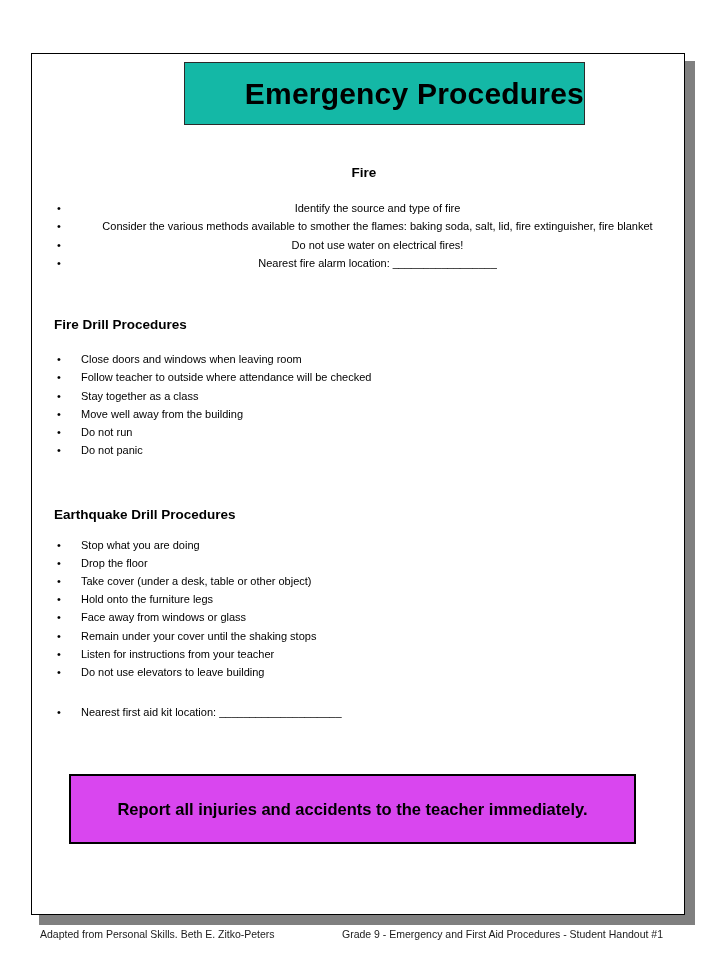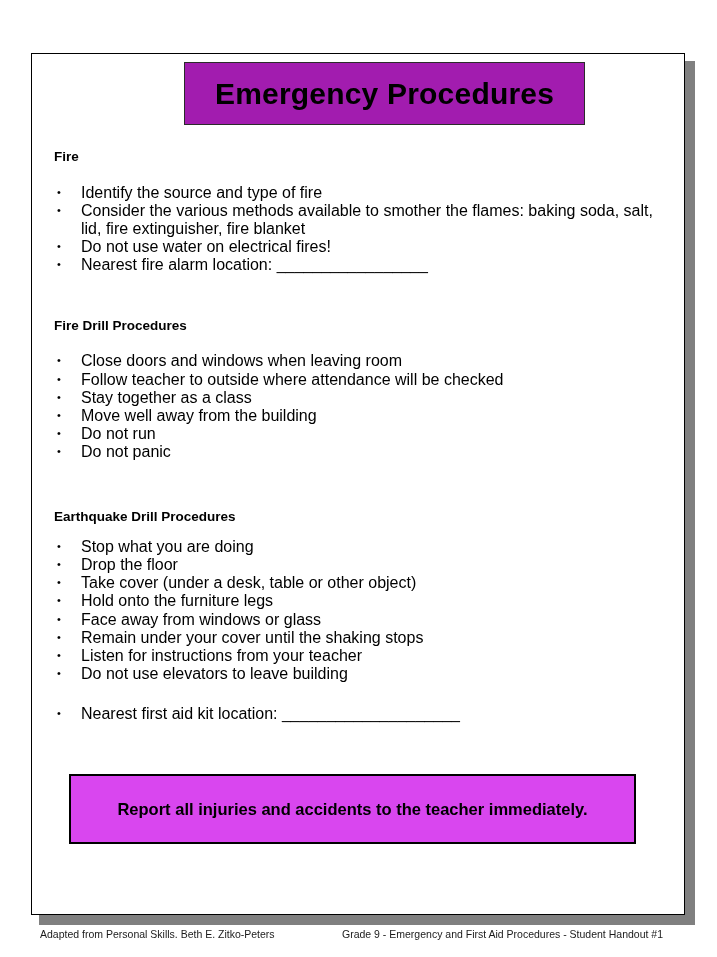--- a/index.html
+++ b/index.html
@@ -36,26 +36,26 @@
     box-sizing: border-box;
   }
 
   
   #title-box {
     position: absolute;
     left: 184px;
     top: 62px;
     width: 401px;
     height: 63px;
-    background: #a21caf;
+    background: #14b8a6;
     border: 1.5px solid #2b2b2b;
     box-sizing: border-box;
     display: flex;
     align-items: center;
-    justify-content: center;
+    justify-content: flex-end;
   }
   #title-text {
     font-size: 30px;
     font-weight: bold;
     letter-spacing: 0.2px;
     line-height: 1;
   }
 
   
   #content {
@@ -74,35 +74,35 @@
   }
 
   ul.bullets {
     list-style: none;
     margin: 0;
     padding: 0;
   }
   ul.bullets li {
     position: relative;
     padding-left: 27px;
-    font-size: 16px;
+    font-size: 11px;
     line-height: 17.2px;
     margin: 0 0 1px 0;
   }
   ul.bullets li::before {
     content: "\2022";
     position: absolute;
     left: 3px;
     top: 0;
     font-size: 11px;
     line-height: 17.2px;
   }
 
   
-  #sec-fire { margin-top: 0px; }
+  #sec-fire { margin-top: 16px; text-align: center; }
   #sec-fire .bullets { margin-top: 19px; }
 
   #sec-firedrill { margin-top: 45px; }
   #sec-firedrill .bullets { margin-top: 18px; }
 
   #sec-earthquake { margin-top: 48px; }
   #sec-earthquake .bullets { margin-top: 13px; }
 
   #sec-firstaid { margin-top: 20px; }
   #sec-firstaid .bullets { margin-top: 23px; }

